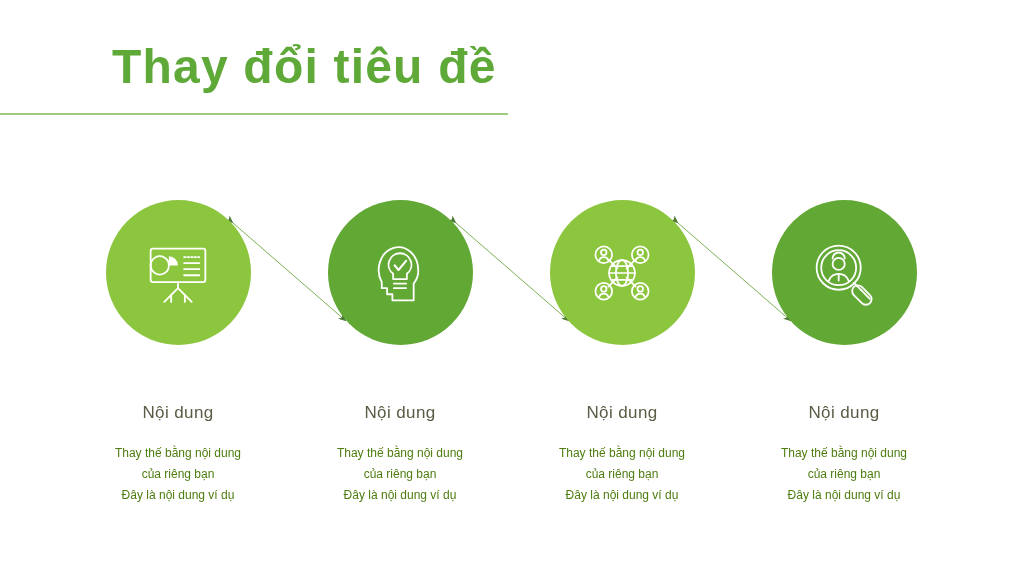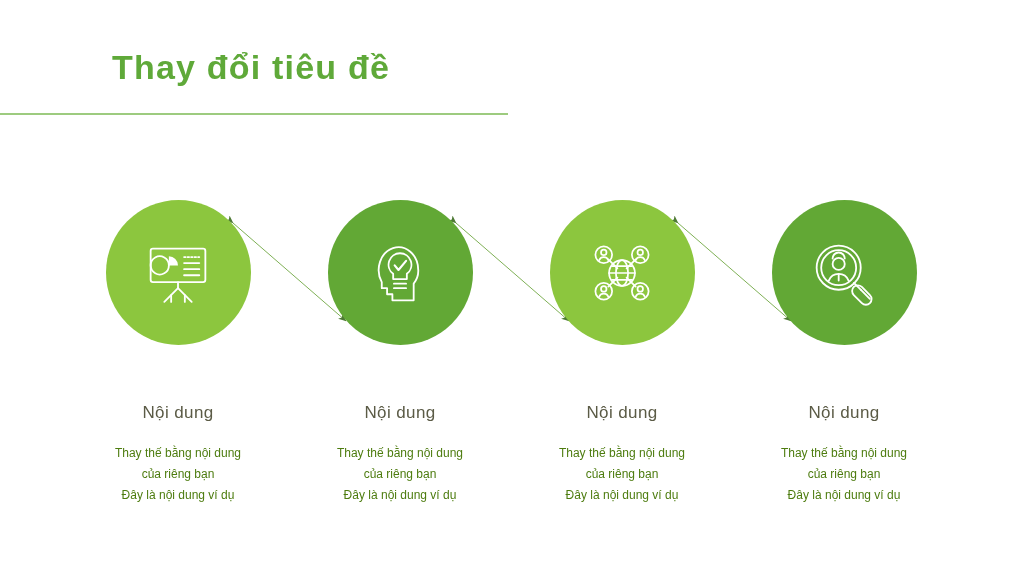--- a/index.html
+++ b/index.html
@@ -24,21 +24,21 @@
   
   .title-block {
     position: absolute;
     left: 0;
     top: 36px;
     width: 520px;
   }
   .slide-title {
     margin: 0;
     padding: 0 0 0 112px;
-    font-size: 34px;
+    font-size: 48px;
     line-height: 62px;
     font-weight: bold;
     letter-spacing: 1.2px;
     color: #5FA939;
     white-space: nowrap;
   }
   .title-rule {
     position: absolute;
     left: 0;
     top: 113px;

